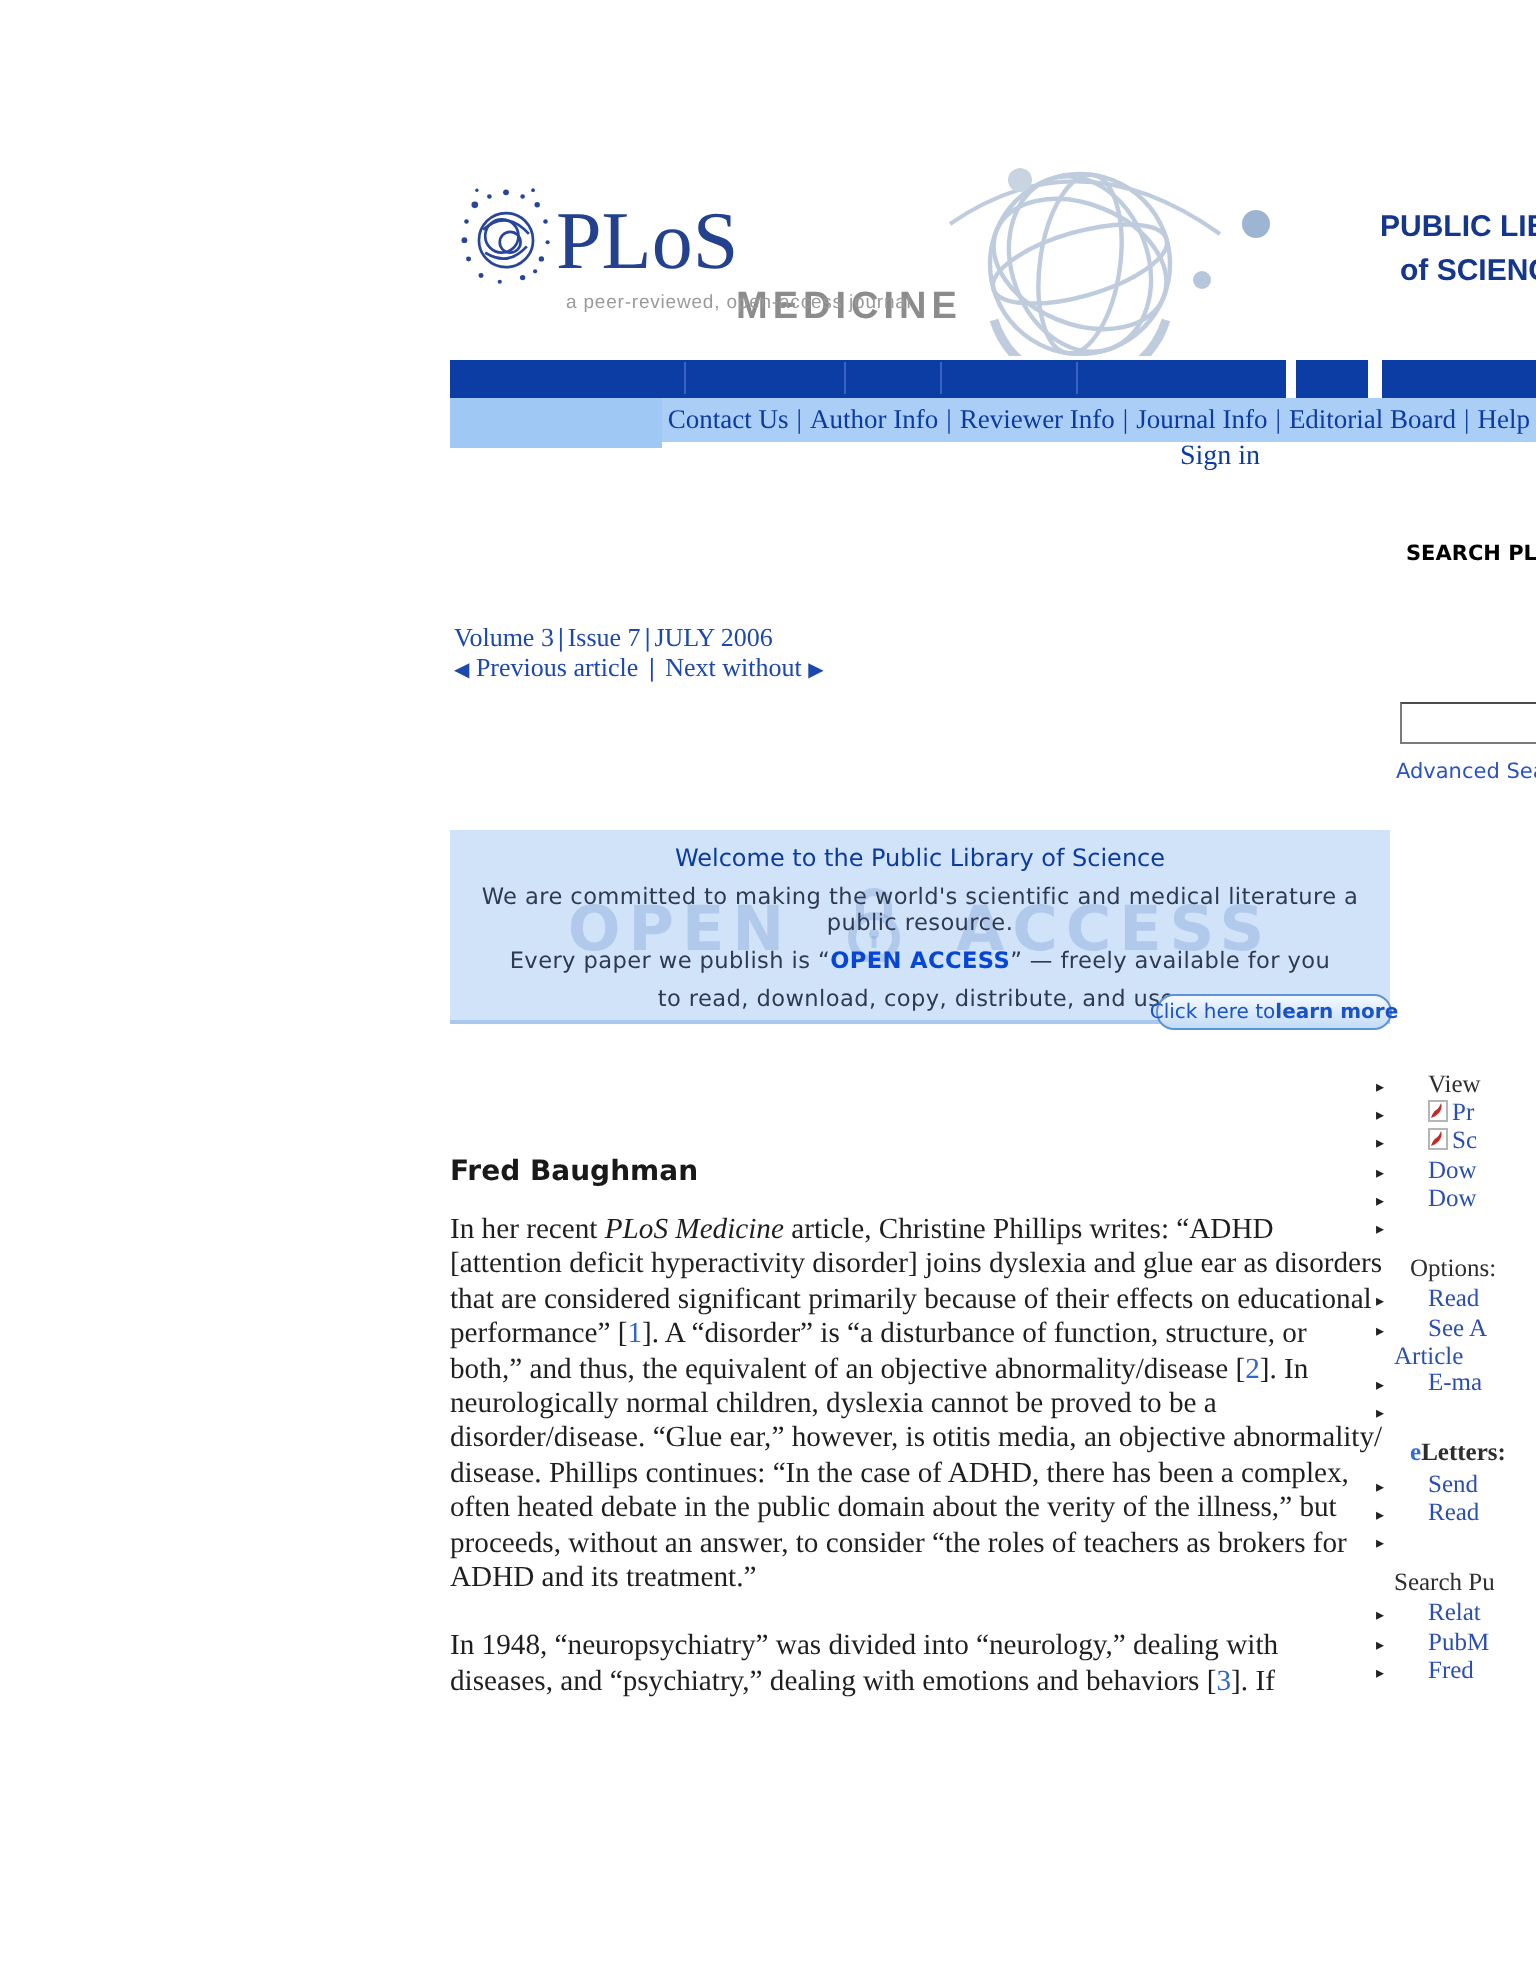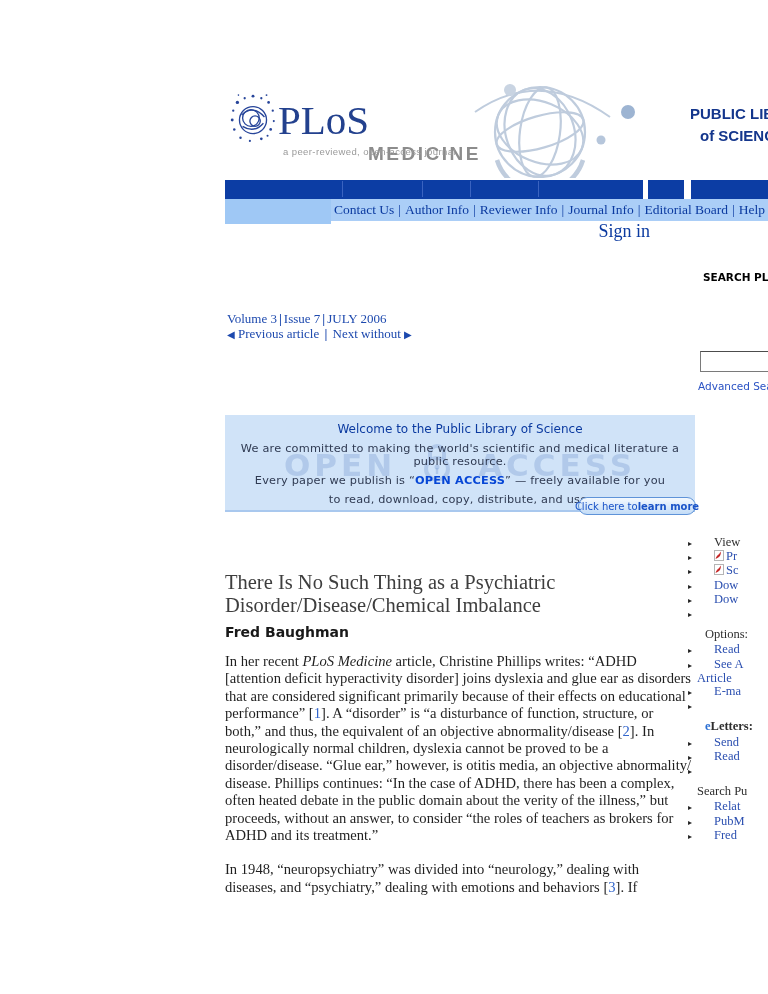--- a/index.html
+++ b/index.html
@@ -20,21 +20,21 @@
   .bar { background:#0c3da4; height:19px; top:180px; }
   .bar-main { left:225px; width:418px; }
   .bar-seg2 { left:648px; width:36px; }
   .bar-seg3 { left:691px; width:100px; }
   .bar-div { top:181px; width:1px; height:16px; background:#3a63c0; }
   .lightbar { left:225px; top:199px; width:543px; height:22px; background:#abcef7; }
   .lightbar-left { left:225px; top:199px; width:106px; height:25px; background:#9fc8f5; }
   .navlinks { left:330px; top:199px; width:438px; height:22px; display:flex; justify-content:flex-end; align-items:center; padding-right:3px; font-size:13.5px; color:#0b3aa0; white-space:nowrap; }
   .navlinks a { color:#0b3aa0; text-decoration:none; cursor:pointer; }
   .navlinks .pipe { padding:0 4px; }
-  .signin { left:570px; top:221px; width:80px; text-align:right; font-size:18px; color:#0b3aa0; cursor:pointer; }
+  .signin { left:570px; top:221px; width:80px; text-align:center; font-size:14px; color:#0b3aa0; cursor:pointer; }
 
   
   .search-label { left:703px; top:271px; font-family:"DejaVu Sans",sans-serif; font-weight:bold; font-size:10.5px; color:#000; white-space:nowrap; }
   .search-input { left:700px; top:351px; width:110px; height:21px; border:1px solid #7a7a7a; border-top-color:#4c4c4c; background:#fff; font-size:12px; padding:0 3px; }
   .advanced { left:698px; top:380px; font-family:"DejaVu Sans",sans-serif; font-size:10.5px; color:#2a52c4; white-space:nowrap; cursor:pointer; }
 
   
   .issue-block { left:227px; top:312px; font-size:13px; line-height:14.5px; color:#1d49ae; white-space:nowrap; }
   .issue-block a { color:#1d49ae; text-decoration:none; cursor:pointer; }
   .issue-block .arrow { font-size:10px; }
@@ -271,20 +271,16 @@
       <span class="sb-bullet">▸</span>
       <span class="sb-label ind2 link">PubM</span>
     </div>
     <div class="sb-row">
       <span class="sb-bullet">▸</span>
       <span class="sb-label ind2 link">Fred</span>
     </div>
   </div>
 
 <div class="abs article">
-  <h1 class="a-title">
-    <div>There Is No Such Thing as a Psychiatric</div>
-    <div>Disorder/Disease/Chemical Imbalance</div>
-  </h1>
   <div class="a-author">Fred Baughman</div>
   <p class="a-p"><span>In her recent </span><em>PLoS Medicine</em><span> article, Christine Phillips writes: “ADHD [attention deficit hyperactivity disorder] joins dyslexia and glue ear as disorders that are considered significant primarily because of their effects on educational performance” [</span><a class="ref">1</a><span>]. A “disorder” is “a disturbance of function, structure, or both,” and thus, the equivalent of an objective abnormality/disease [</span><a class="ref">2</a><span>]. In neurologically normal children, dyslexia cannot be proved to be a disorder/disease. “Glue ear,” however, is otitis media, an objective abnormality/ disease. Phillips continues: “In the case of ADHD, there has been a complex, often heated debate in the public domain about the verity of the illness,” but proceeds, without an answer, to consider “the roles of teachers as brokers for ADHD and its treatment.”</span></p>
   <p class="a-p"><span>In 1948, “neuropsychiatry” was divided into “neurology,” dealing with diseases, and “psychiatry,” dealing with emotions and behaviors [</span><a class="ref">3</a><span>]. If</span></p>
 </div>
 
 </body></html>

